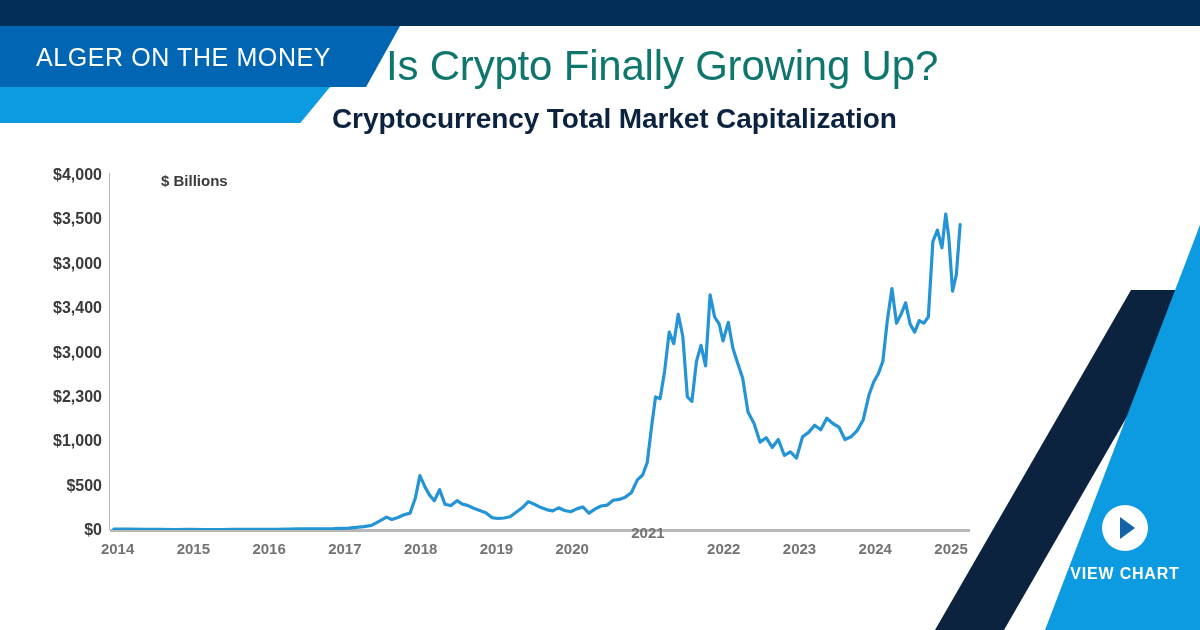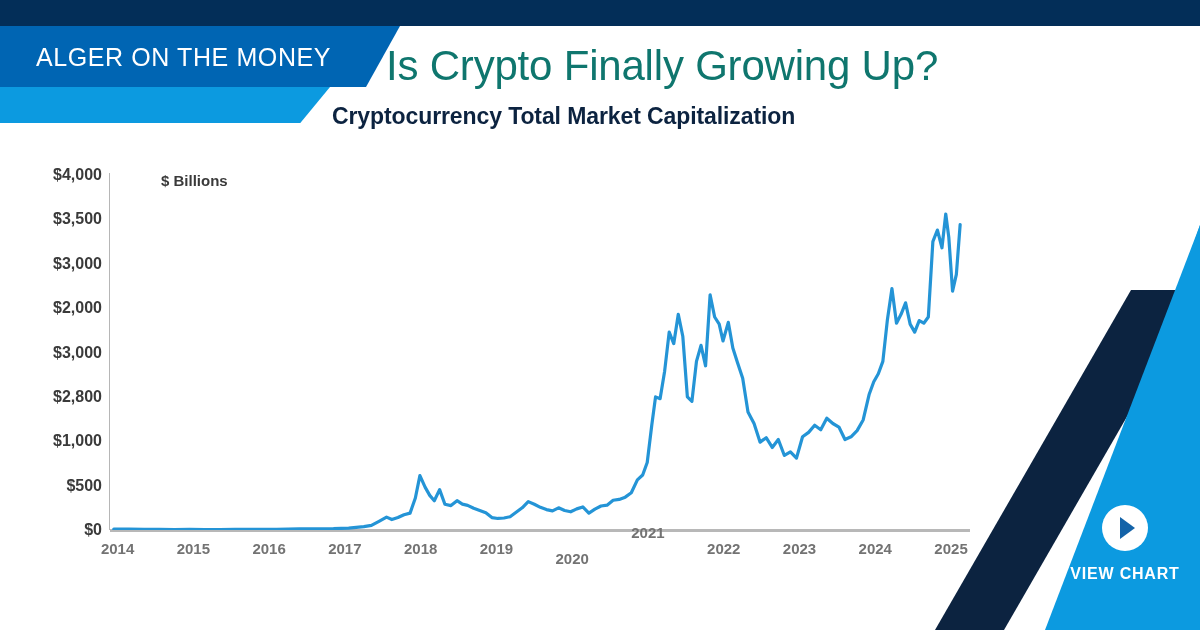--- a/index.html
+++ b/index.html
@@ -33,21 +33,21 @@
   }
 
   
   .headline{
     position:absolute;left:386px;top:42px;
     font-size:42px;font-weight:400;color:#0f766e;letter-spacing:-.2px;
     white-space:nowrap;
   }
   .subhead{
     position:absolute;left:332px;top:103px;
-    font-size:23px;font-weight:700;color:#0C2340;letter-spacing:-.1px;
+    font-size:28px;font-weight:700;color:#0C2340;letter-spacing:-.1px;
     white-space:nowrap;
   }
 
   
   .chart-wrap{position:absolute;left:0;top:150px;width:1000px;height:420px;}
   .ylab{
     position:absolute;right:0;transform:translateY(-50%);
     font-size:16px;font-weight:700;color:#3A3A3A;text-align:right;
     white-space:nowrap;
   }
@@ -105,42 +105,42 @@
 
   <div class="headline">Is Crypto Finally Growing Up?</div>
   <div class="subhead">Cryptocurrency Total Market Capitalization</div>
 
   <div class="chart-wrap">
     <div class="units">$ Billions</div>
     <div class="ytick-col" id="ytick-col">
         <div class="ylab" style="top: 380px;">$0</div>
         <div class="ylab" style="top: 335.625px;">$500</div>
         <div class="ylab" style="top: 291.25px;">$1,000</div>
-        <div class="ylab" style="top: 246.875px;">$2,800</div>
+        <div class="ylab" style="top: 246.875px;">$2,300</div>
         <div class="ylab" style="top: 202.5px;">$3,000</div>
-        <div class="ylab" style="top: 158.125px;">$2,000</div>
+        <div class="ylab" style="top: 158.125px;">$3,400</div>
         <div class="ylab" style="top: 113.75px;">$3,000</div>
         <div class="ylab" style="top: 69.375px;">$3,500</div>
         <div class="ylab" style="top: 25px;">$4,000</div>
       </div>
     <div class="axis-y"></div>
     <div class="axis-x"></div>
     <div class="plot">
       <svg id="plot-svg" width="860" height="355" viewBox="0 0 860 355" preserveAspectRatio="none">
         <polyline id="series-0" fill="none" stroke-width="3.2" stroke-linejoin="round" stroke-linecap="round" points="3.79,354.11 18.94,354.20 34.10,354.29 49.25,354.47 64.41,354.56 79.56,354.47 94.71,354.56 109.87,354.56 125.02,354.47 140.18,354.47 155.33,354.38 166.70,354.29 178.06,354.20 189.43,353.94 200.79,353.85 212.16,353.76 223.52,353.67 231.10,353.40 238.68,353.05 246.26,352.34 253.83,351.63 261.41,350.38 268.99,346.30 276.56,342.13 281.87,344.53 287.93,342.57 293.99,339.74 300.05,338.14 305.36,323.05 309.90,300.69 315.21,312.40 319.75,320.39 324.30,325.71 329.60,314.62 334.91,329.26 340.97,330.59 347.03,325.71 352.33,329.08 357.64,330.33 363.70,333.26 369.76,335.48 375.82,337.69 381.89,342.57 387.95,343.46 394.01,343.02 400.07,341.69 406.13,337.25 412.19,332.81 418.26,326.60 424.32,329.26 430.38,332.37 436.44,334.59 442.50,335.92 448.56,332.81 454.63,335.48 460.69,336.81 466.75,333.88 472.81,331.93 478.87,338.14 484.93,334.14 491.00,331.04 497.06,330.15 503.12,325.27 509.18,324.38 515.24,322.16 521.30,317.73 527.37,304.86 532.67,299.98 537.22,287.55 541.76,250.28 545.55,221.88 550.10,223.65 554.64,196.14 559.19,157.09 563.74,168.63 568.28,139.34 572.83,161.52 577.37,221.88 581.92,226.31 586.47,186.38 591.01,170.40 595.56,190.81 600.11,119.81 604.65,142.00 609.20,149.10 612.99,165.96 618.29,147.33 622.84,173.06 627.38,187.26 632.69,203.24 637.99,236.96 644.05,248.50 650.11,267.14 656.18,262.70 662.24,272.46 668.30,264.48 674.36,280.45 680.42,276.90 686.48,283.11 692.55,261.81 698.61,257.38 704.67,250.28 710.73,254.71 716.79,243.18 722.85,248.50 728.92,252.05 734.98,264.48 741.04,261.81 747.10,255.60 753.16,244.95 759.22,219.21 763.77,206.79 768.32,198.80 772.86,186.38 777.41,144.66 781.96,113.60 786.50,148.21 791.05,139.34 795.59,127.80 800.14,149.10 804.69,157.09 809.23,145.55 813.78,148.21 818.33,142.00 822.87,66.56 827.42,55.03 831.96,72.77 835.75,39.05 838.78,62.13 842.57,116.26 846.36,99.40 850.15,49.70" stroke="#2494D6"></polyline>
       </svg>
     </div>
     <div id="xtick-row">
         <div class="xlab" style="left: 117.577px; top: 390px;">2014</div>
         <div class="xlab" style="left: 193.348px; top: 390px;">2015</div>
         <div class="xlab" style="left: 269.119px; top: 390px;">2016</div>
         <div class="xlab" style="left: 344.89px; top: 390px;">2017</div>
         <div class="xlab" style="left: 420.661px; top: 390px;">2018</div>
         <div class="xlab" style="left: 496.432px; top: 390px;">2019</div>
-        <div class="xlab" style="left: 572.203px; top: 390px; margin-top: 10px;">2020</div>
+        <div class="xlab" style="left: 572.203px; top: 390px;">2020</div>
         <div class="xlab" style="left: 647.974px; top: 374px;">2021</div>
         <div class="xlab" style="left: 723.744px; top: 390px;">2022</div>
         <div class="xlab" style="left: 799.515px; top: 390px;">2023</div>
         <div class="xlab" style="left: 875.286px; top: 390px;">2024</div>
         <div class="xlab" style="left: 951.057px; top: 390px;">2025</div>
       </div>
   </div>
 
   <div class="cta">
     <div class="cta-circle"></div>

